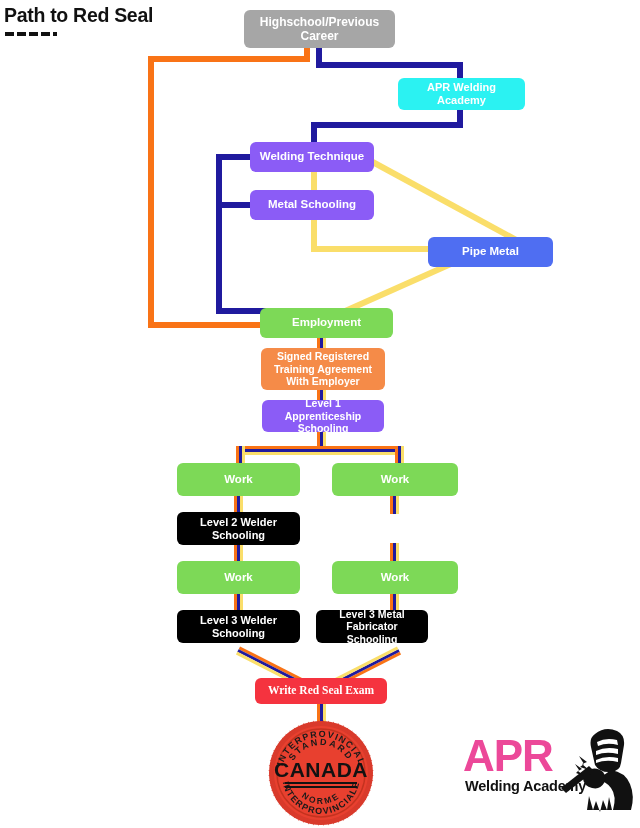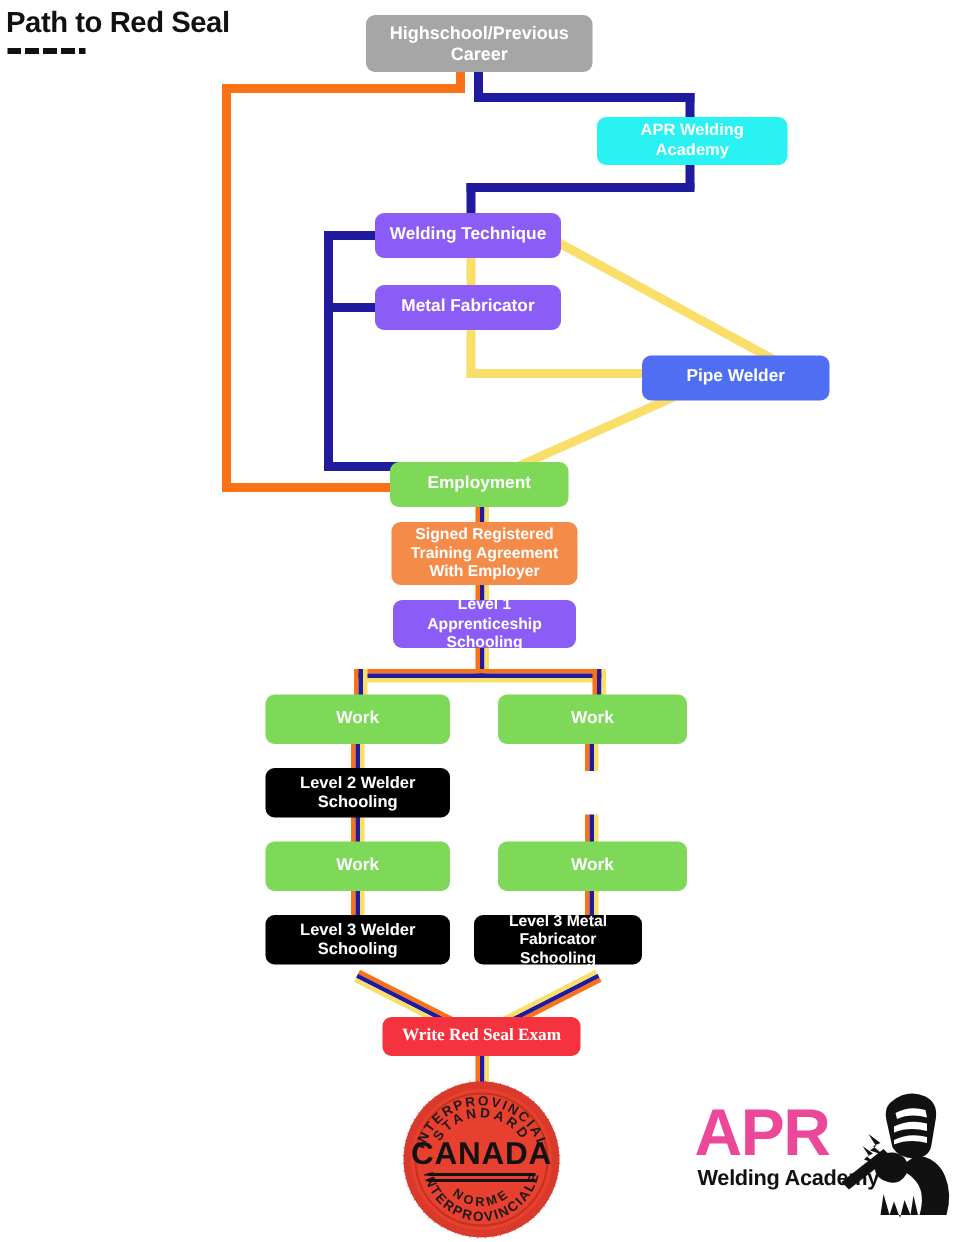--- a/index.html
+++ b/index.html
@@ -246,25 +246,25 @@
       <i></i>
       <i></i>
     </div>
 
   <div class="node n-gray" style="left:244px; top:10px; width:151px; height:38px; font-size:12px;">Highschool/Previous Career</div>
 
   <div class="node n-cyan" style="left:398px; top:78px; width:127px; height:32px; font-size:11px;">APR Welding Academy</div>
 
   <div class="node n-purple" style="left:250px; top:142px; width:124px; height:30px; font-size:11.5px;">Welding Technique</div>
 
-  <div class="node n-purple" style="left:250px; top:190px; width:124px; height:30px; font-size:11.5px;">Metal Fabricator</div>
-
-  <div class="node n-blue" style="left:428px; top:237px; width:125px; height:30px; font-size:11.5px;">Pipe Welder</div>
-
-  <div class="node n-green" style="left:260px; top:308px; width:119px; height:30px; font-size:11.5px;">Employment</div>
+  <div class="node n-purple" style="left:250px; top:190px; width:124px; height:30px; font-size:11.5px;">Metal Schooling</div>
+
+  <div class="node n-blue" style="left:428px; top:237px; width:125px; height:30px; font-size:11.5px;">Pipe Metal</div>
+
+  <div class="node n-green" style="left:260px; top:308px; width:133px; height:30px; font-size:11.5px;">Employment</div>
 
   <div class="node n-orange" style="left:261px; top:348px; width:124px; height:42px; font-size:10.5px;">Signed Registered Training Agreement With Employer</div>
 
   <div class="node n-purple" style="left:262px; top:400px; width:122px; height:32px; font-size:10.5px;">Level 1 Apprenticeship Schooling</div>
 
   <div class="node n-green" style="left:177px; top:463px; width:123px; height:33px; font-size:11.5px;">Work</div>
 
   <div class="node n-green" style="left:332px; top:463px; width:126px; height:33px; font-size:11.5px;">Work</div>
 
   <div class="node n-black" style="left:177px; top:512px; width:123px; height:33px; font-size:11px;">Level 2 Welder Schooling</div>

